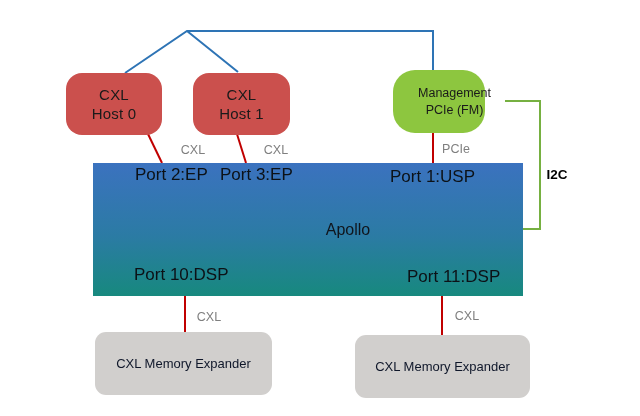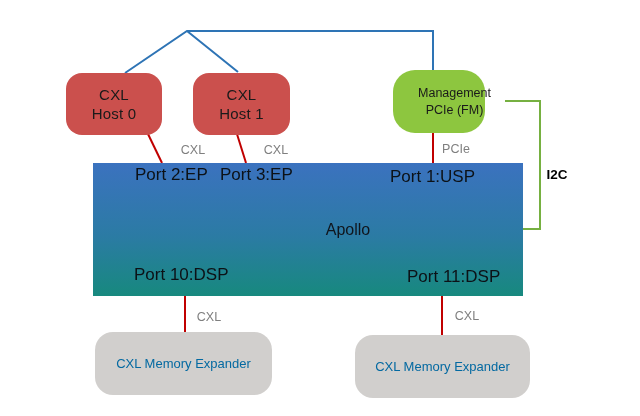--- a/index.html
+++ b/index.html
@@ -25,21 +25,21 @@
   }
   .apollo{
     left:93px;top:163px;width:430px;height:133px;border-radius:0;
     background:linear-gradient(180deg,#3b72bf 0%,#2b7ba4 55%,#17897e 100%);
   }
   .apollo-label{
     position:absolute;z-index:3;left:310px;top:221px;transform:translateX(-50%);
     font-size:16px;color:#10151c;margin-left:38px;
   }
   .mem{
-    background:#d1cfcd;border-radius:18px;font-size:13px;color:#0369a1;
+    background:#d1cfcd;border-radius:11px;font-size:13px;color:#0f172a;
   }
   .mem-left{left:95px;top:332px;width:177px;height:63px;}
   .mem-right{left:355px;top:335px;width:175px;height:63px;}
   .port-label{
     position:absolute;z-index:3;font-size:17px;color:#0c1116;white-space:nowrap;
   }
   .p2{left:135px;top:165px;} .p3{left:220px;top:165px;} .p1{left:390px;top:167px;}
   .p10{left:134px;top:265px;} .p11{left:400px;top:267px;margin-left:7px;}
   .wire-label{
     position:absolute;z-index:3;font-size:12.5px;color:#7f7f7f;

